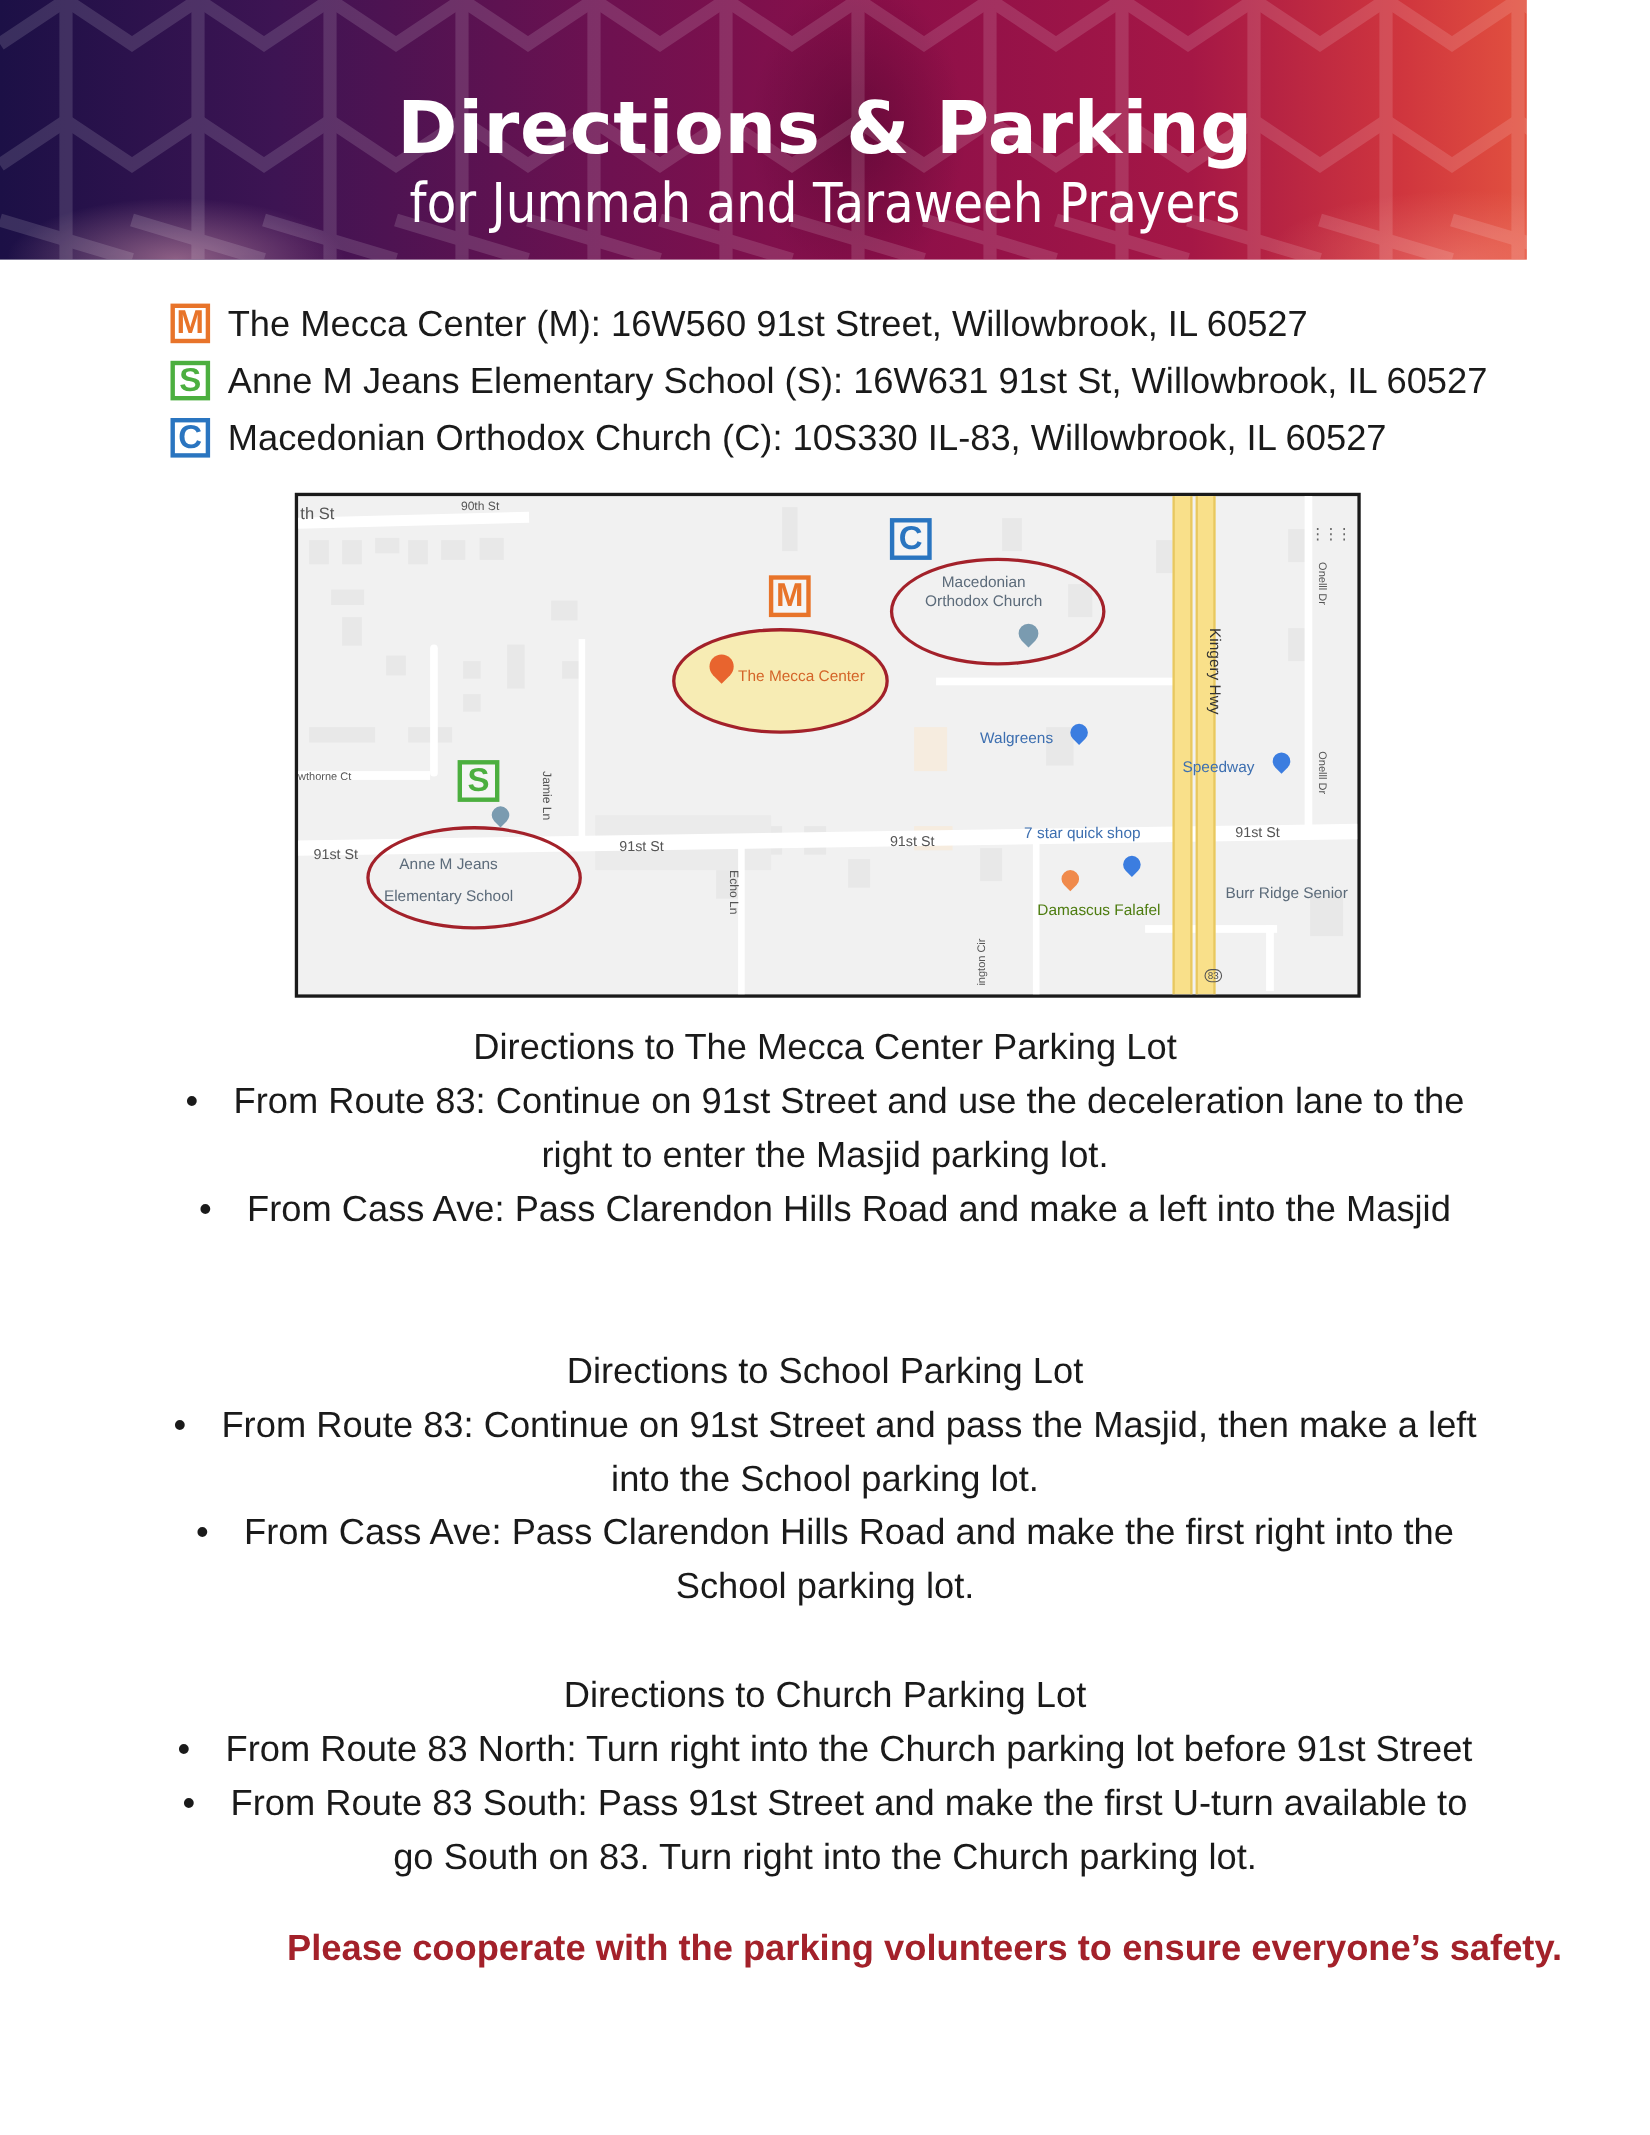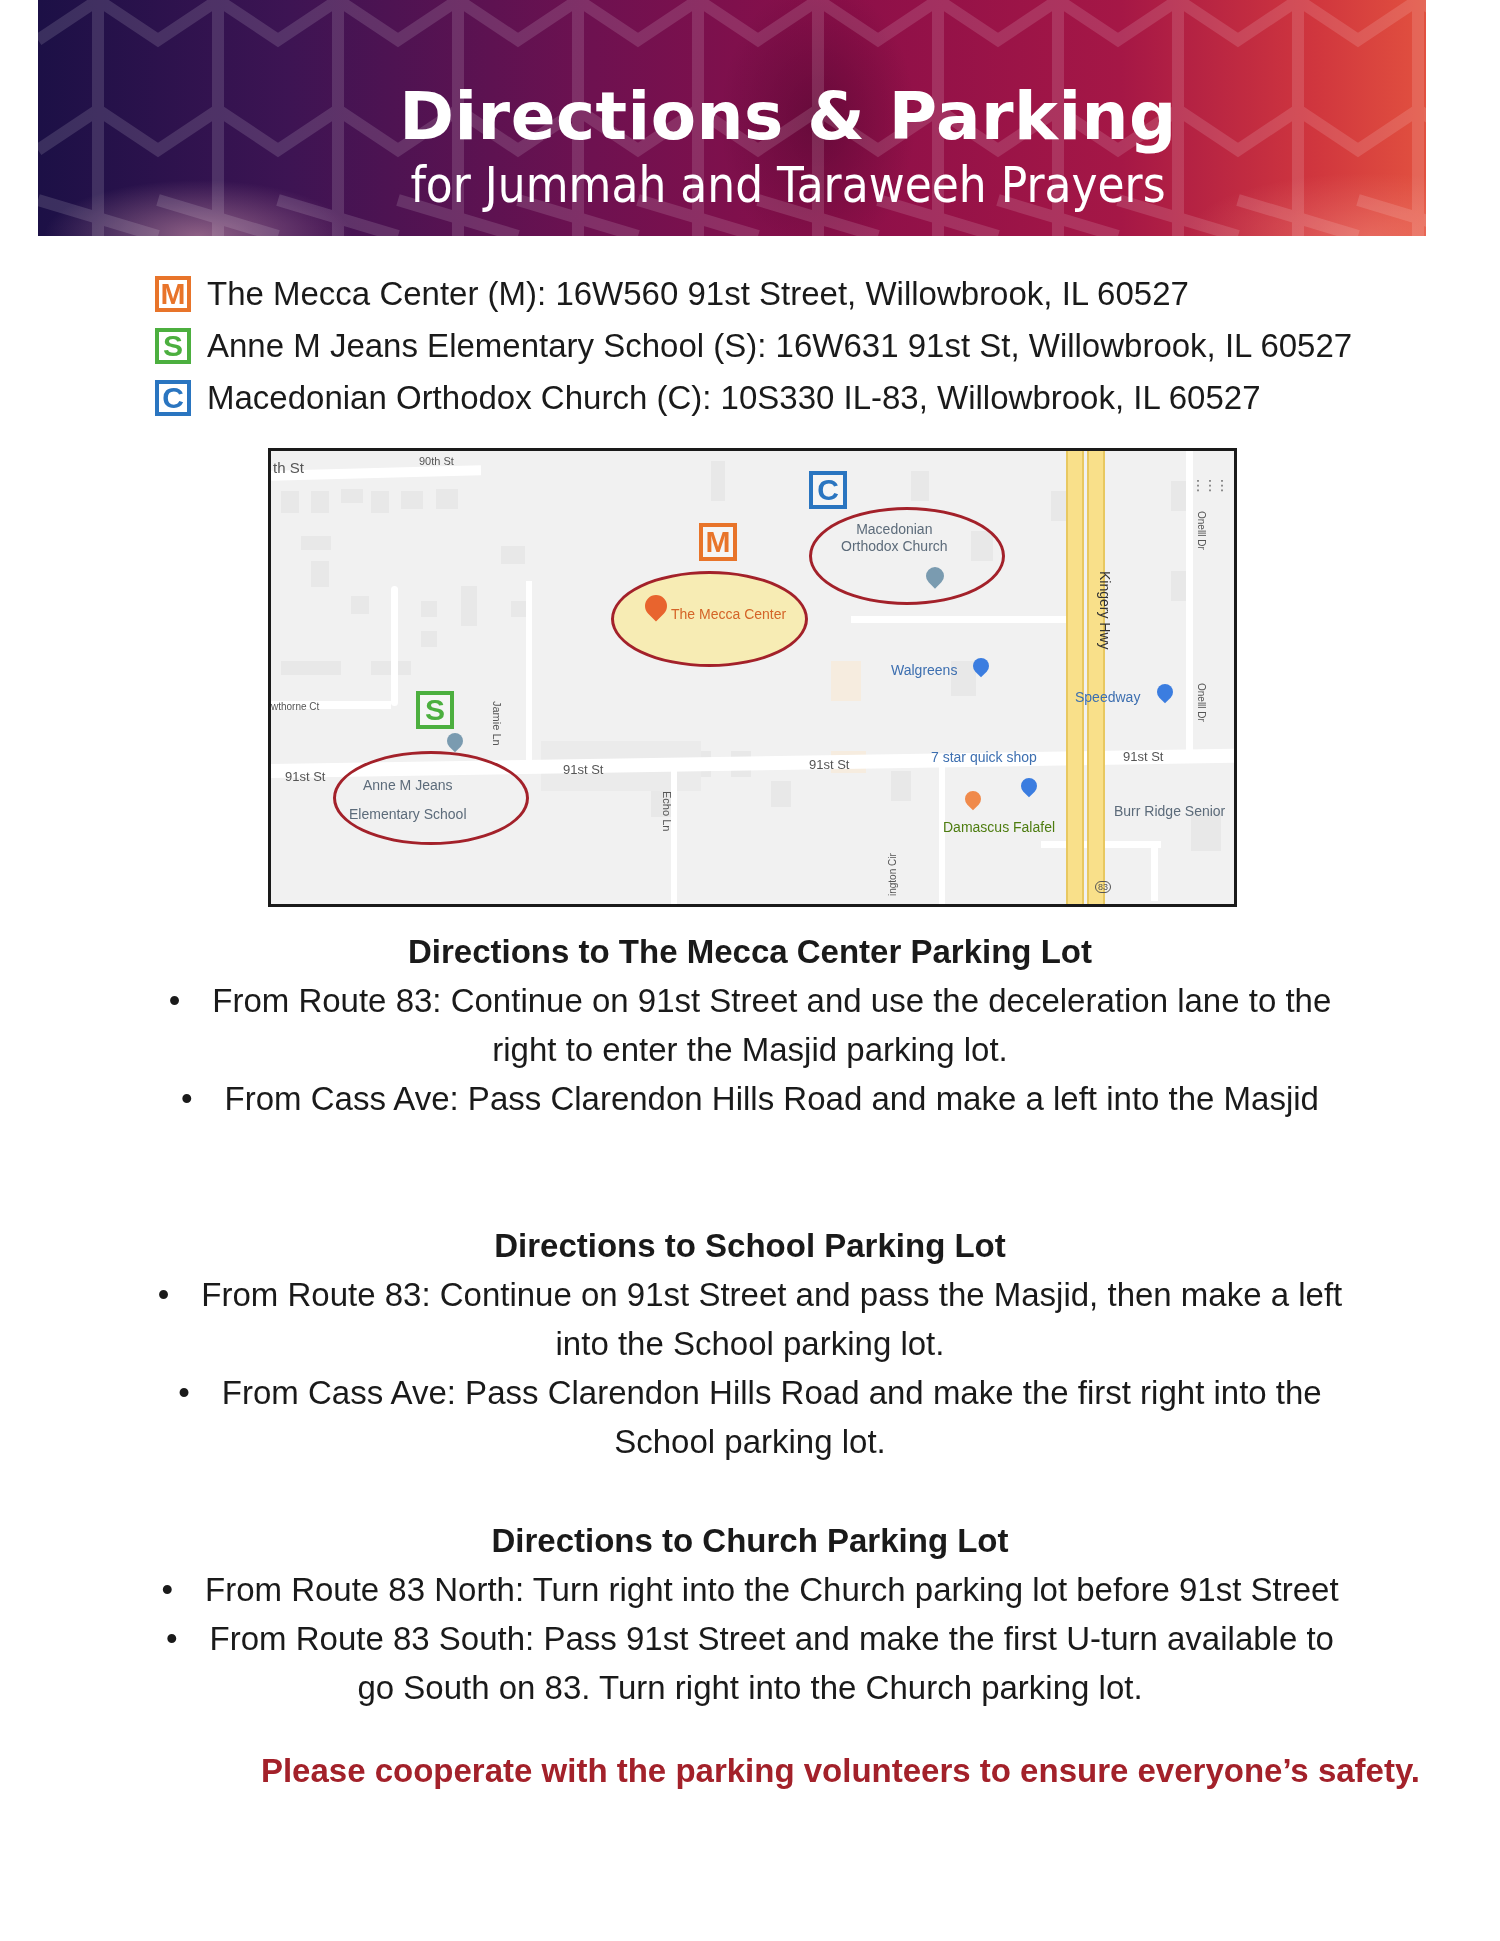--- a/index.html
+++ b/index.html
@@ -1,21 +1,21 @@
 <!DOCTYPE html>
 <html><head>
 <meta charset="utf-8">
 <style>
   html, body { margin:0; padding:0; }
   body { width:1500px; height:1941px; background:#ffffff; position:relative; overflow:hidden;
          font-family:"Liberation Sans", sans-serif; color:#1a1a1a; }
 
   
   .banner { position:absolute; left:0; top:0; width:1388px; height:236px; overflow:hidden;
-    background: linear-gradient(90deg, #1c1046 0%, #3d1453 18%, #6e1150 40%, #8c0f49 58%, #a51746 78%, #d0363e 92%, #e2513f 100%); margin-left: 38px; }
+    background: linear-gradient(90deg, #1c1046 0%, #3d1453 18%, #6e1150 40%, #8c0f49 58%, #a51746 78%, #d0363e 92%, #e2513f 100%); }
   .banner::before { content:""; position:absolute; inset:0;
     background:
       radial-gradient(ellipse 220px 80px at 160px 236px, rgba(255,190,200,0.45), transparent 70%),
       radial-gradient(ellipse 260px 90px at 1330px 236px, rgba(255,170,150,0.35), transparent 70%),
       radial-gradient(ellipse 140px 200px at 780px 120px, rgba(40,0,30,0.35), transparent 70%); }
   .banner svg.pattern { position:absolute; left:0; top:0; opacity:0.13; }
   .banner .title { position:absolute; left:0; width:1500px; text-align:center; top:78px;
     color:#fff; font-weight:bold; font-size:66px; letter-spacing:0.5px; font-family:"DejaVu Sans", sans-serif; }
   .banner .subtitle { position:absolute; left:0; width:1500px; text-align:center; top:156px;
     color:#fff; font-size:50px; font-family:"DejaVu Sans", sans-serif; font-weight:normal; transform:scaleX(0.88); }
@@ -40,21 +40,21 @@
   .hwy { position:absolute; background:#f9e08a; border-left:2px solid #e8c860; border-right:2px solid #e8c860; }
   .lbl { position:absolute; font-size:13px; color:#555; white-space:nowrap; font-family:"Liberation Sans", sans-serif; }
   .poi-lbl { position:absolute; font-size:14px; color:#5c6b7a; line-height:17px; text-align:center; white-space:nowrap; }
   .oval { position:absolute; border:3px solid #a3212a; border-radius:50%; box-sizing:border-box; }
   .map-badge { position:absolute; width:38px; height:38px; box-sizing:border-box; border:4px solid;
     display:flex; align-items:center; justify-content:center; font-weight:bold; font-size:30px; background:rgba(255,255,255,0.3); }
   .pin { position:absolute; width:20px; height:20px; border-radius:50% 50% 50% 0; transform:rotate(-45deg); }
 
   
   .section { position:absolute; left:80px; width:1340px; text-align:center; }
-  .sec-title { font-weight:bold; font-size:33px; color:#1a1a1a; line-height:48px; }
+  .sec-title { font-weight:normal; font-size:33px; color:#1a1a1a; line-height:48px; }
   .bullet { font-size:33px; line-height:49px; color:#1a1a1a; }
   .bullet .dot { display:inline-block; margin-right:32px; }
   .footer-note { position:absolute; left:80px; width:1340px; text-align:right; top:1752px;
     font-weight:bold; font-size:33px; color:#a3212a; }
 </style>
 </head>
 <body>
 
 <div class="banner">
   <svg class="pattern" width="1500" height="236">

